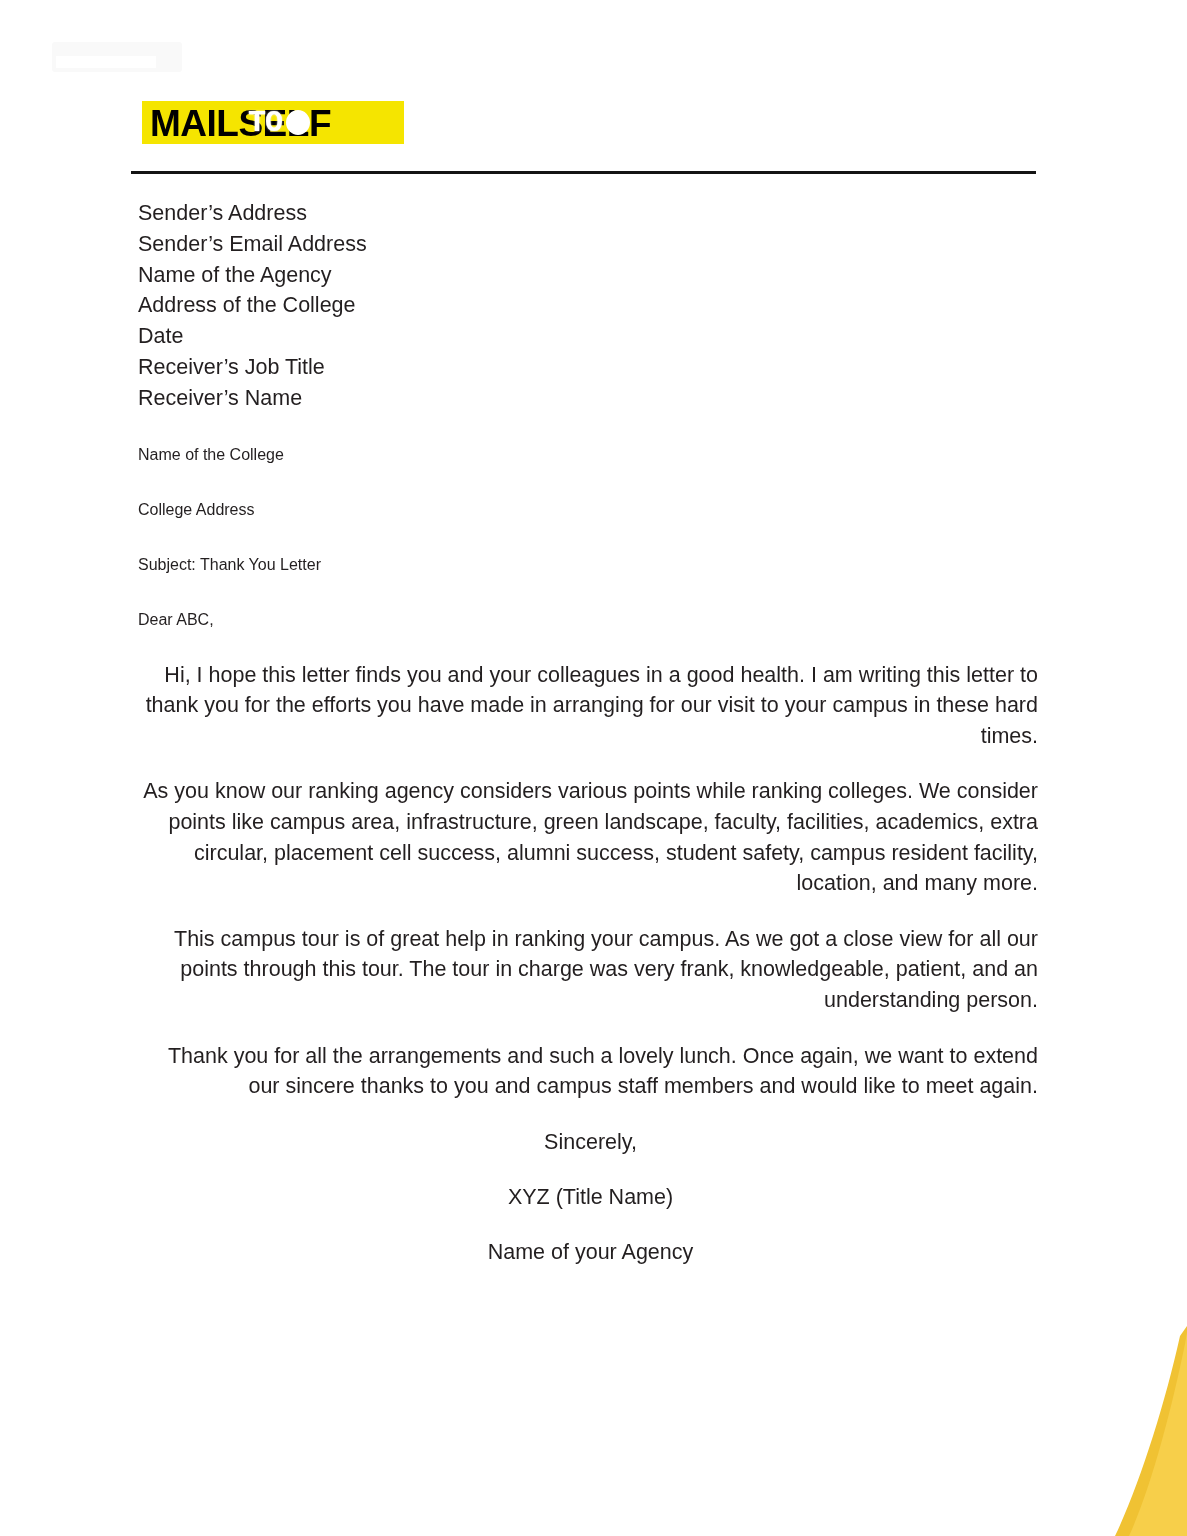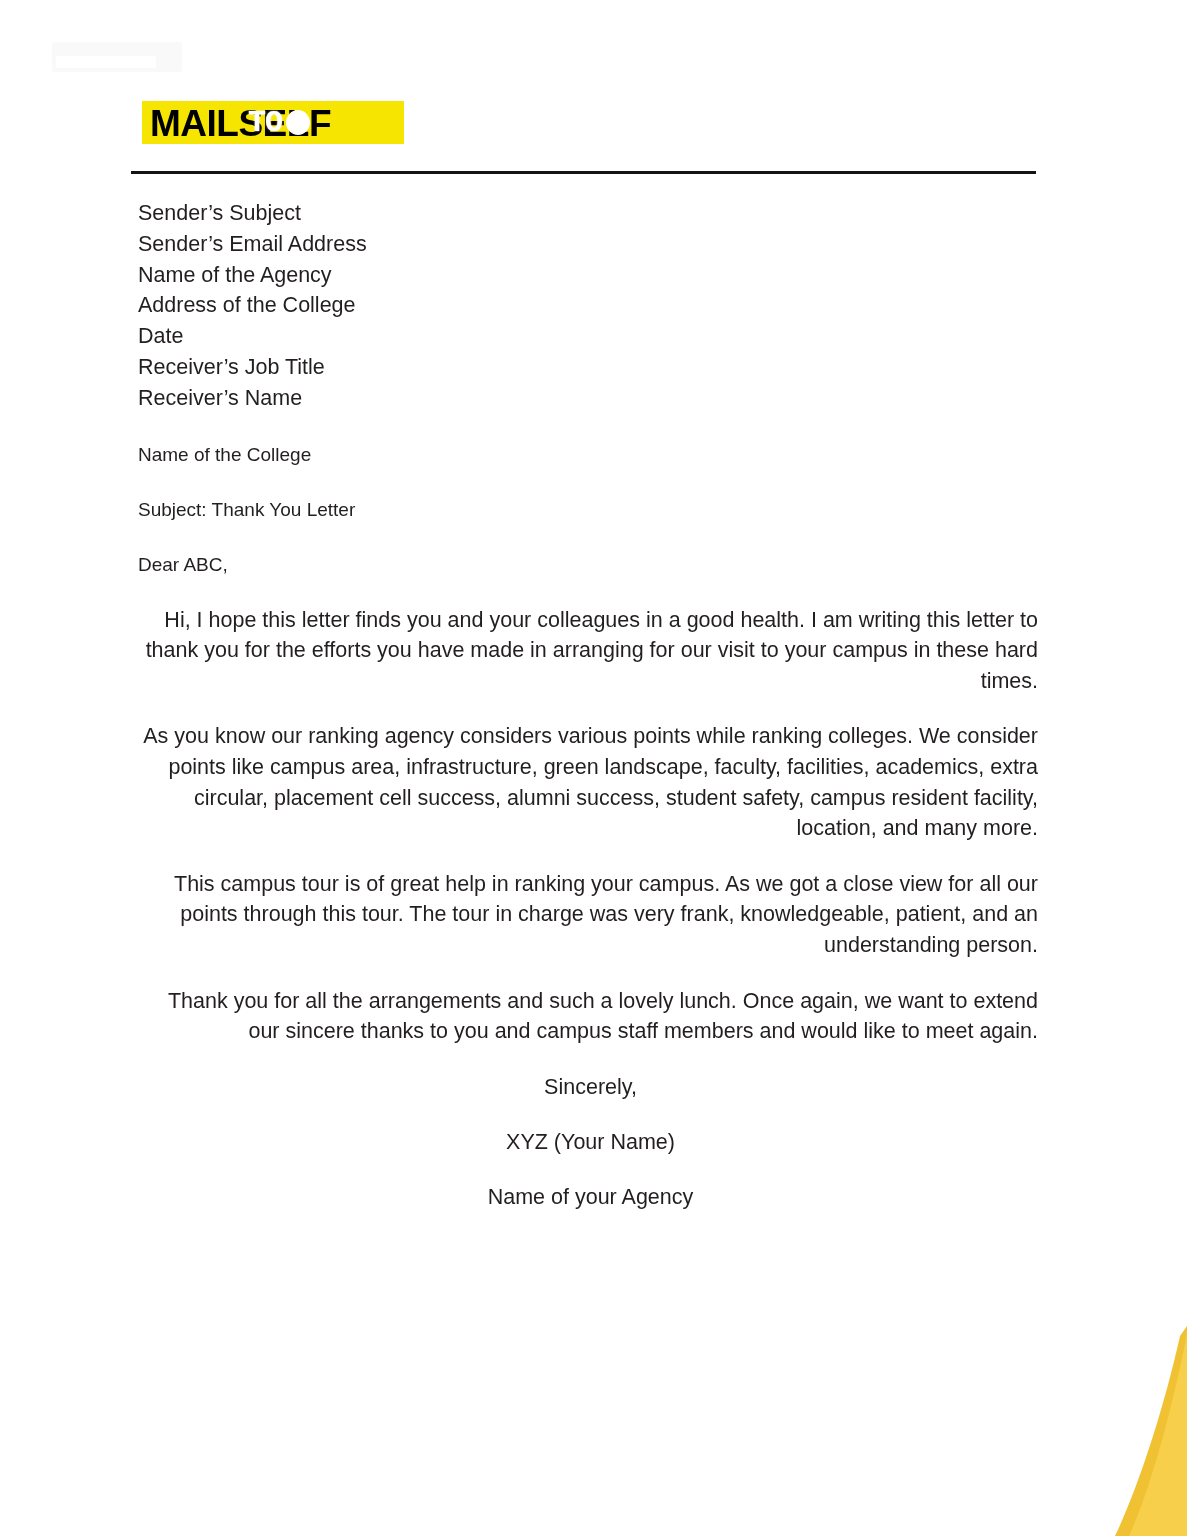--- a/index.html
+++ b/index.html
@@ -132,21 +132,21 @@
   .addr-block {
     font-size: 21.5px;
     line-height: 30.8px;
     color: #231f20;
   }
   .addr-line {
     white-space: nowrap;
   }
 
   .lede {
-    font-size: 19px;
+    font-size: 16px;
     line-height: 30px;
     color: #231f20;
     margin-top: 25px;
   }
   .lede.first { margin-top: 26px; }
 
   .para {
     font-size: 21.5px;
     line-height: 30.6px;
     color: #231f20;
@@ -175,40 +175,41 @@
       <span class="logo-word">MAILSELF</span>
       <span class="logo-to-dot"></span>
       <span class="logo-to"><span class="logo-to-text">TO</span></span>
     </div>
     <div class="rule"></div>
   </div>
 
   <div class="letter">
 
     <div class="addr-block">
-      <div class="addr-line">Sender’s Subject</div>
+      <div class="addr-line">Sender’s Address</div>
       <div class="addr-line">Sender’s Email Address</div>
       <div class="addr-line">Name of the Agency</div>
       <div class="addr-line">Address of the College</div>
       <div class="addr-line">Date</div>
       <div class="addr-line">Receiver’s Job Title</div>
       <div class="addr-line">Receiver’s Name</div>
     </div>
 
     <div class="lede first">Name of the College</div>
+    <div class="lede">College Address</div>
     <div class="lede">Subject: Thank You Letter</div>
     <div class="lede">Dear ABC,</div>
 
     <p class="para">Hi, I hope this letter finds you and your colleagues in a good health. I am writing this letter to thank you for the efforts you have made in arranging for our visit to your campus in these hard times.</p>
     <p class="para">As you know our ranking agency considers various points while ranking colleges. We consider points like campus area, infrastructure, green landscape, faculty, facilities, academics, extra circular, placement cell success, alumni success, student safety, campus resident facility, location, and many more.</p>
     <p class="para">This campus tour is of great help in ranking your campus. As we got a close view for all our points through this tour. The tour in charge was very frank, knowledgeable, patient, and an understanding person.</p>
     <p class="para">Thank you for all the arrangements and such a lovely lunch. Once again, we want to extend our sincere thanks to you and campus staff members and would like to meet again.</p>
 
     <div class="signoff">Sincerely,</div>
-    <div class="signoff">XYZ (Your Name)</div>
+    <div class="signoff">XYZ (Title Name)</div>
     <div class="signoff">Name of your Agency</div>
 
   </div>
 
   <svg class="corner-swoosh" viewBox="0 0 120 210" preserveAspectRatio="none">
     <path d="M120 0 L120 210 L48 210 C72 160 98 78 113 10 Z" fill="#F0C233"></path>
     <path d="M120 6 L120 210 L62 210 C84 162 104 86 118 18 Z" fill="#F7CF4A"></path>
   </svg>
 
 </div>

